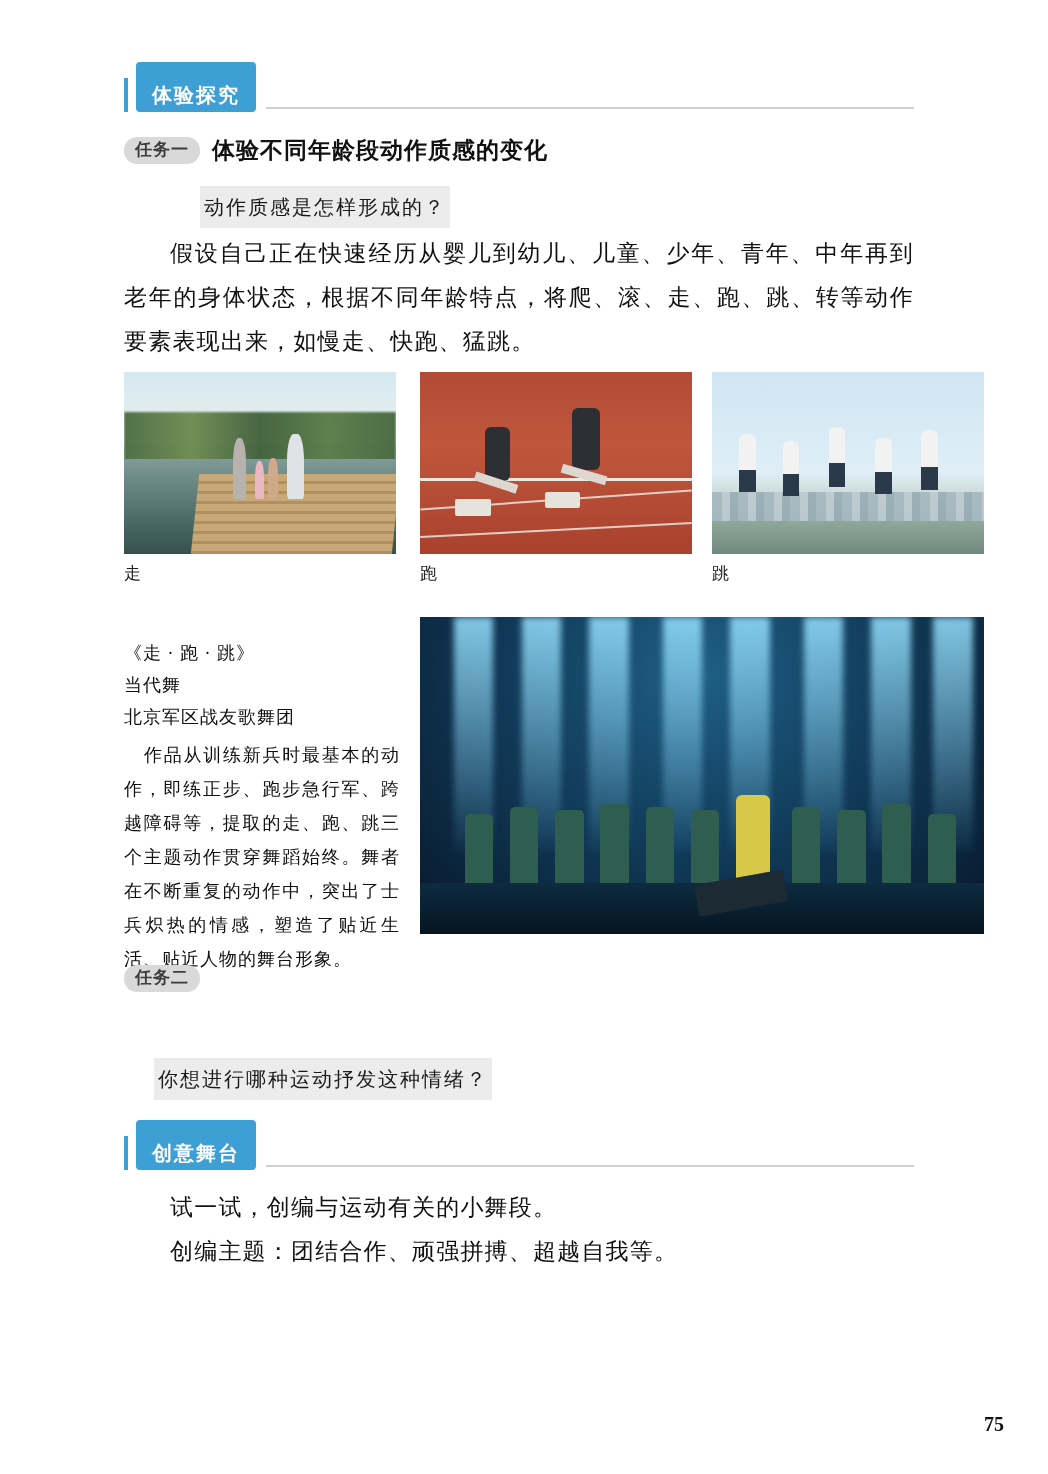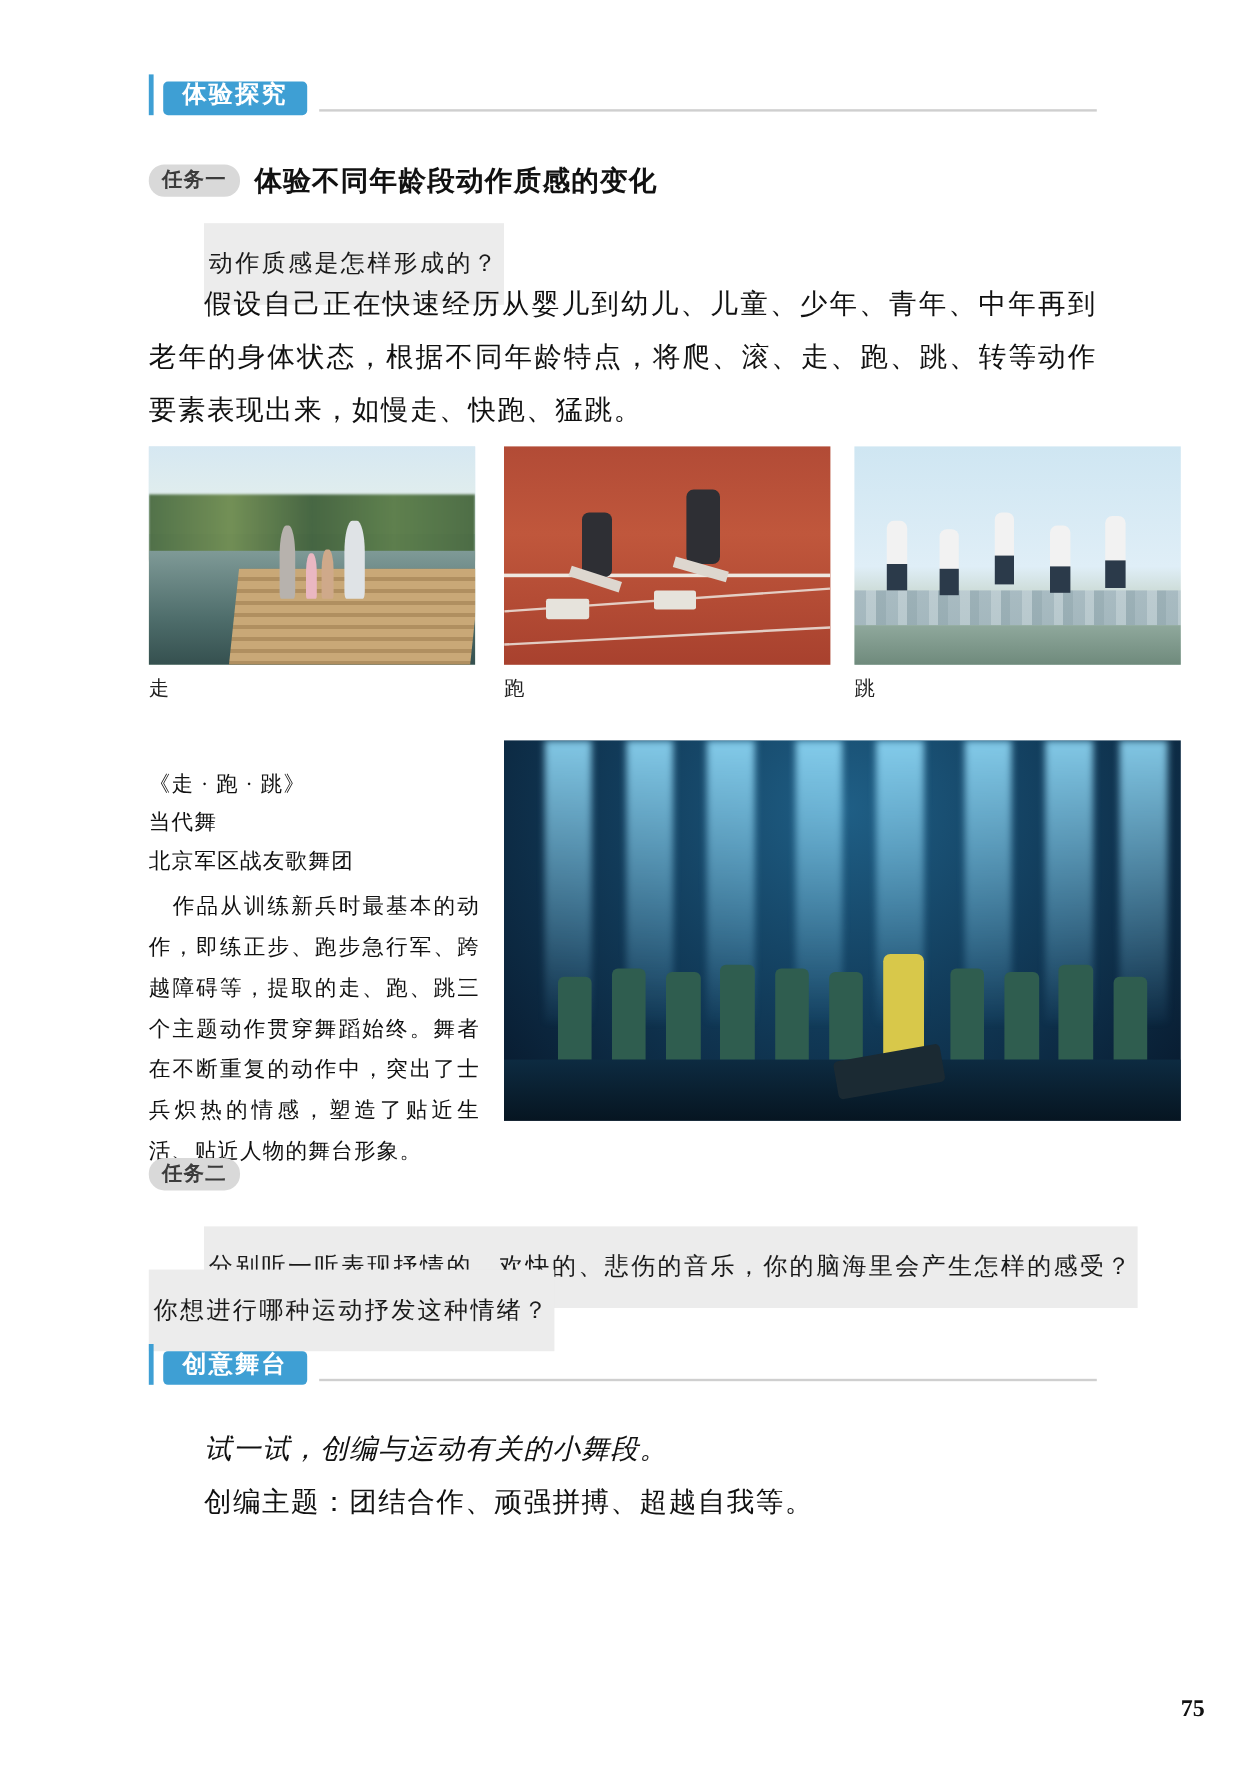--- a/index.html
+++ b/index.html
@@ -18,21 +18,21 @@
     position:absolute;
     display:flex; align-items:flex-end;
   }
   .sec-tab {
     display:inline-block;
     background:#3e9fd4;
     color:#ffffff;
     font-size:20px;
     font-weight:bold;
     letter-spacing:2px;
-    padding:0 16px 6px 16px;
+    padding:22px 16px 6px 16px;
     border-radius:4px;
     line-height:1.1;
   }
   .sec-rule {
     flex:1;
     height:2px;
     background:#cfcfcf;
     margin-left:10px;
     margin-bottom:3px;
   }
@@ -65,22 +65,23 @@
   }
 
   
   .q-hl {
     position:absolute;
     background:#ececec;
     font-family:"Liberation Serif", serif;
     font-size:20px;
     color:#1a1a1a;
     letter-spacing:2px;
-    padding:19px 4px;
+    padding:6px 4px;
     line-height:1.5;
+    margin-left:30px;
   }
 
   
   .para {
     position:absolute;
     font-family:"Liberation Serif", serif;
     font-size:23px;
     line-height:44px;
     color:#111;
     letter-spacing:1.2px;
@@ -267,26 +268,25 @@
     <div class="dancer" style="left:82%; width:5%; height:25%;"></div>
     <div class="dancer" style="left:90%; width:5%; height:22%;"></div>
     <div class="lead"></div>
     <div class="leadb"></div>
   </div>
 
   <div class="task-row" style="left:124px; top:965px;">
     <span class="task-badge">任务二</span>
   </div>
 
-  <div class="q-hl" style="left:170px; top:1022px;">分别听一听表现抒情的、欢快的、悲伤的音乐，你的脑海里会产生怎样的感受？</div>
   <div class="q-hl" style="left:124px; top:1058px;">你想进行哪种运动抒发这种情绪？</div>
 
   <div class="section-head" style="left:124px; top:1120px; width:790px;">
     <div class="sec-left-bar"></div>
     <span class="sec-tab">创意舞台</span>
     <div class="sec-rule"></div>
   </div>
 
-  <div class="para indent" style="left:124px; top:1186px; width:790px;font-style:italic;">试一试，创编与运动有关的小舞段。</div>
+  <div class="para indent" style="left:124px; top:1186px; width:790px;">试一试，创编与运动有关的小舞段。</div>
   <div class="para indent" style="left:124px; top:1230px; width:790px;">创编主题：团结合作、顽强拼搏、超越自我等。</div>
 
   <div class="pagenum">75</div>
 </div>
 
 </body></html>

